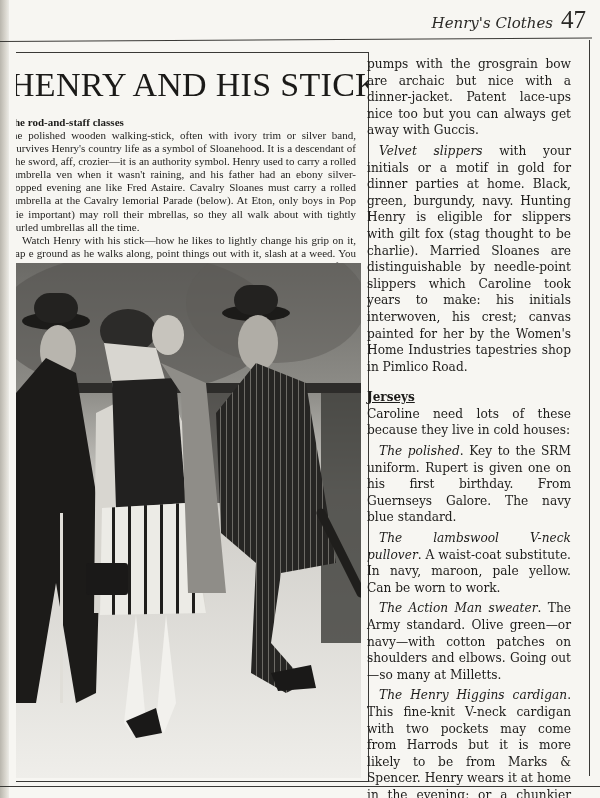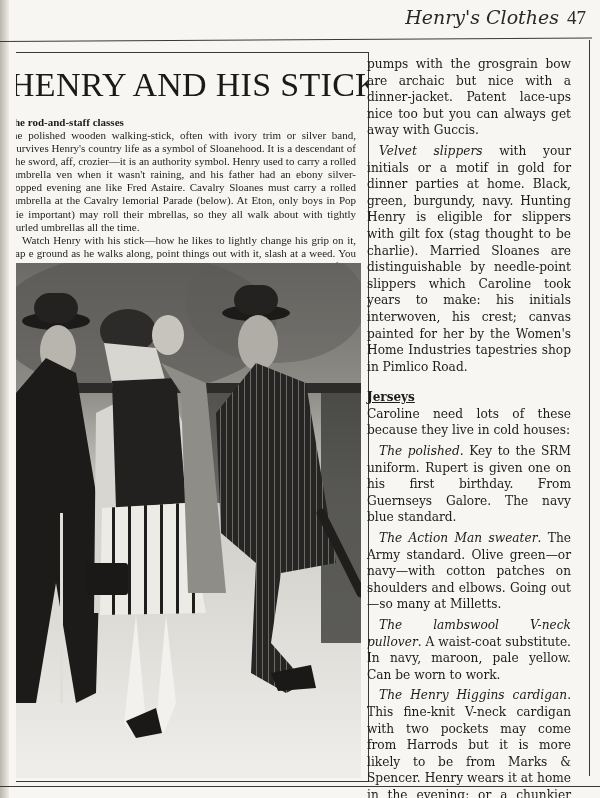--- a/index.html
+++ b/index.html
@@ -12,24 +12,24 @@
   }
   .gutter {
     position: absolute; left: 0; top: 0; width: 9px; height: 798px;
     background: linear-gradient(to right, #b9b6ad, #d9d6ce 60%, #ecebe6);
   }
   .running-head {
     position: absolute; top: 6px; right: 14px;
     display: flex; align-items: baseline; gap: 8px;
   }
   .running-head .section {
-    font-family: "DejaVu Serif", serif; font-style: italic; font-size: 19px; color: #2a2926;
+    font-family: "DejaVu Serif", serif; font-style: italic; font-size: 15px; color: #2a2926;
   }
   .running-head .page-num {
-    font-family: "Liberation Serif", serif; font-size: 19px; color: #2a2926;
+    font-family: "Liberation Serif", serif; font-size: 25px; color: #2a2926;
   }
   
   .frame-top {
     position: absolute; left: 0; top: 41px; width: 592px; height: 0;
     border-top: 1.3px solid #3a3936; transform: rotate(-0.35deg); transform-origin: left;
   }
   .frame-bottom {
     position: absolute; left: 0; top: 786px; width: 600px; height: 0;
     border-top: 1.3px solid #3a3936;
   }
@@ -154,17 +154,17 @@
 </div>
 
 <div class="right-col">
   <p><span>pumps with the grosgrain bow are archaic but nice with a dinner-jacket. Patent lace-ups nice too but you can always get away with Guccis.</span></p>
   <p class="indent"><em>Velvet slippers</em><span> with your initials or a motif in gold for dinner parties at home. Black, green, burgundy, navy. Hunting Henry is eligible for slippers with gilt fox (stag thought to be charlie). Married Sloanes are distinguishable by needle-point slippers which Caroline took years to make: his initials interwoven, his crest; canvas painted for her by the Women's Home Industries tapestries shop in Pimlico Road.</span></p>
 
   <p class="heading">Jerseys</p>
   <p>Caroline need lots of these because they live in cold houses:</p>
 
   <p class="indent"><em>The polished</em><span>. Key to the SRM uniform. Rupert is given one on his first birthday. From Guernseys Galore. The navy blue standard.</span></p>
+  <p class="indent"><em>The lambswool V-neck pullover</em><span>. A waist-coat substitute. In navy, maroon, pale yellow. Can be worn to work.</span></p>
   <p class="indent"><em>The Action Man sweater</em><span>. The Army standard. Olive green—or navy—with cotton patches on shoulders and elbows. Going out—so many at Milletts.</span></p>
-  <p class="indent"><em>The lambswool V-neck pullover</em><span>. A waist-coat substitute. In navy, maroon, pale yellow. Can be worn to work.</span></p>
   <p class="indent"><em>The Henry Higgins cardigan</em><span>. This fine-knit V-neck cardigan with two pockets may come from Harrods but it is more likely to be from Marks &amp; Spencer. Henry wears it at home in the evening; or a chunkier knit with leather buttons. When the elbows wear out Caroline darns or patches them. She eventually mounts a campaign against That Cardigan.</span></p>
 
 </div>
 
 </body></html>

